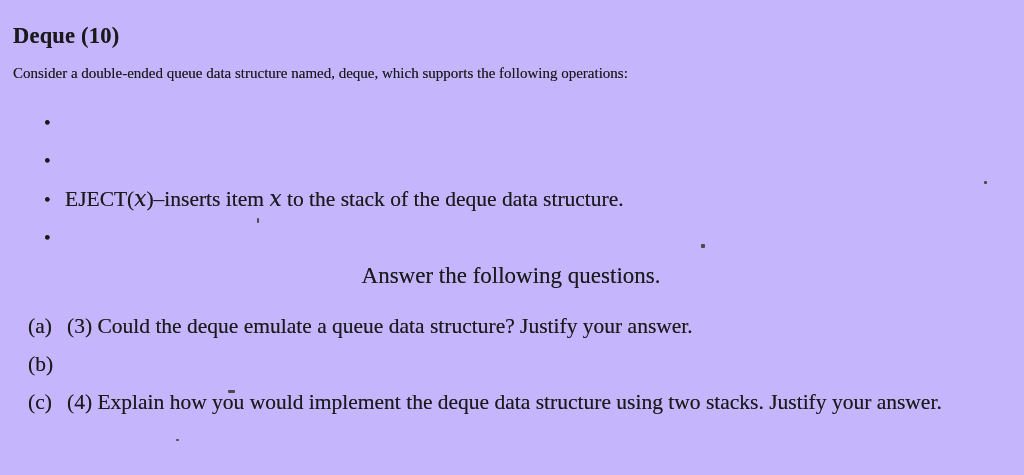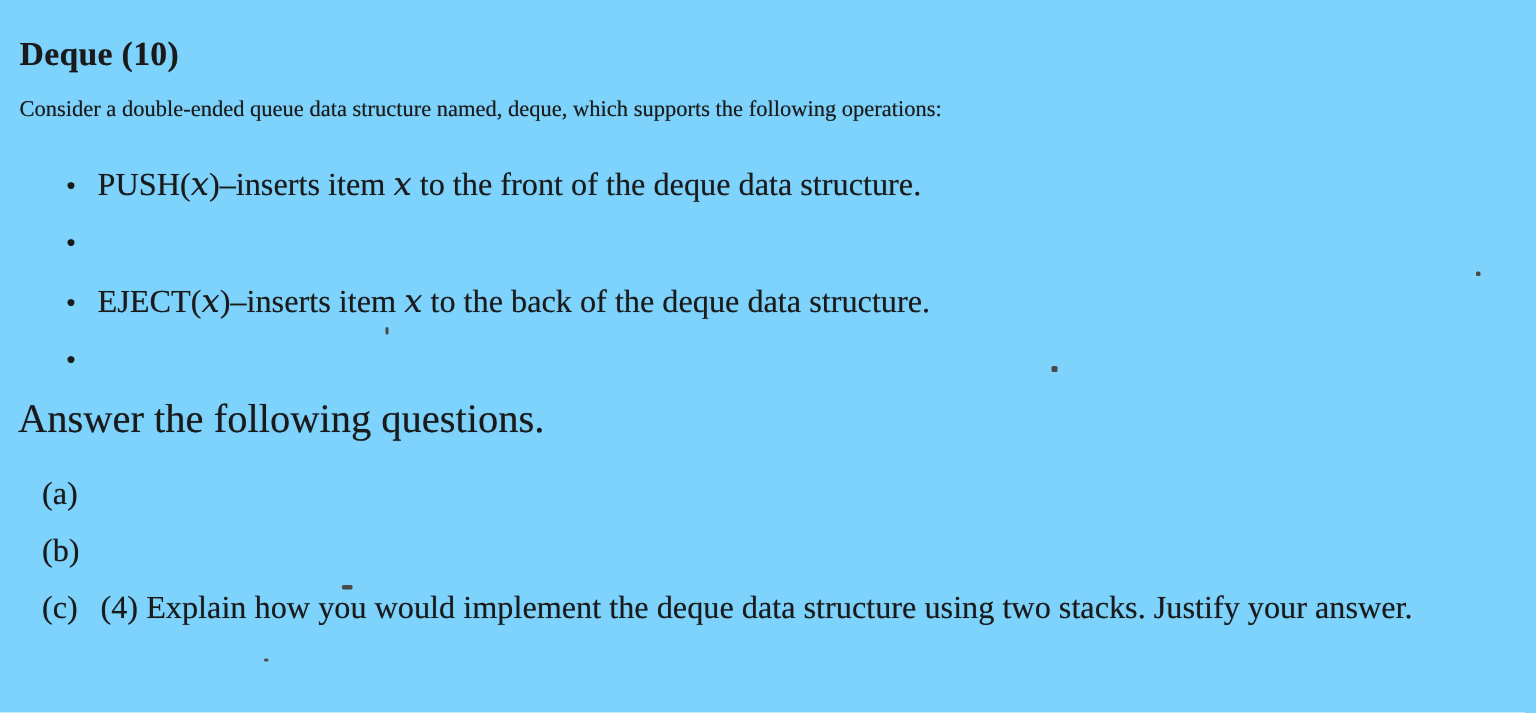--- a/index.html
+++ b/index.html
@@ -5,21 +5,21 @@
   html, body {
     margin: 0;
     padding: 0;
     background: #ffffff;
   }
   .page {
     position: relative;
     width: 1024px;
     height: 475px;
     box-sizing: border-box;
-    background: #7dd3fc;
+    background: #c4b5fd;
     overflow: hidden;
     padding: 24px 14px 0 13px;
     font-family: "Liberation Serif", "DejaVu Serif", serif;
     color: #1a1a1a;
     
     text-shadow: 0 0 0.5px rgba(20,20,20,0.55);
   }
   .doc-title {
     margin: 0;
     font-size: 22.5px;
@@ -48,22 +48,23 @@
   .bullet {
     flex: 0 0 21px;
     font-size: 19px;
   }
   .mvar {
     font-style: italic;
     font-family: "DejaVu Serif", "Liberation Serif", serif;
   }
   .answer-prompt {
     margin: 14px 0 0 -1px;
-    font-size: 27px;
+    font-size: 23px;
     line-height: 24px;
+    text-align: center;
   }
   .questions {
     margin-top: 26px;
   }
   .q-row {
     display: flex;
     align-items: baseline;
     margin: 0 0 14px 0;
     padding-left: 15px;
     font-size: 21.5px;
@@ -92,39 +93,39 @@
 
 <div class="page">
 
   <h1 class="doc-title">Deque (10)</h1>
 
   <p class="intro">Consider a double-ended queue data structure named, deque, which supports the following operations:</p>
 
   <ul class="ops">
       <li>
     <span class="bullet">•</span>
-    <span><span>PUSH(</span><span class="mvar">x</span><span>)–inserts item </span><span class="mvar">x</span><span> to the front of the deque data structure.</span></span>
   </li>
       <li>
     <span class="bullet">•</span>
   </li>
       <li>
     <span class="bullet">•</span>
-    <span><span>EJECT(</span><span class="mvar">x</span><span>)–inserts item </span><span class="mvar">x</span><span> to the back of the deque data structure.</span></span>
+    <span><span>EJECT(</span><span class="mvar">x</span><span>)–inserts item </span><span class="mvar">x</span><span> to the stack of the deque data structure.</span></span>
   </li>
       <li>
     <span class="bullet">•</span>
   </li>
     </ul>
 
   <p class="answer-prompt">Answer the following questions.</p>
 
   <div class="questions">
       <div class="q-row">
     <span class="q-label">(a)</span>
+    <span class="q-text">(3) Could the deque emulate a queue data structure? Justify your answer.</span>
   </div>
       <div class="q-row">
     <span class="q-label">(b)</span>
   </div>
       <div class="q-row">
     <span class="q-label">(c)</span>
     <span class="q-text">(4) Explain how you would implement the deque data structure using two stacks. Justify your answer.</span>
   </div>
     </div>
 

